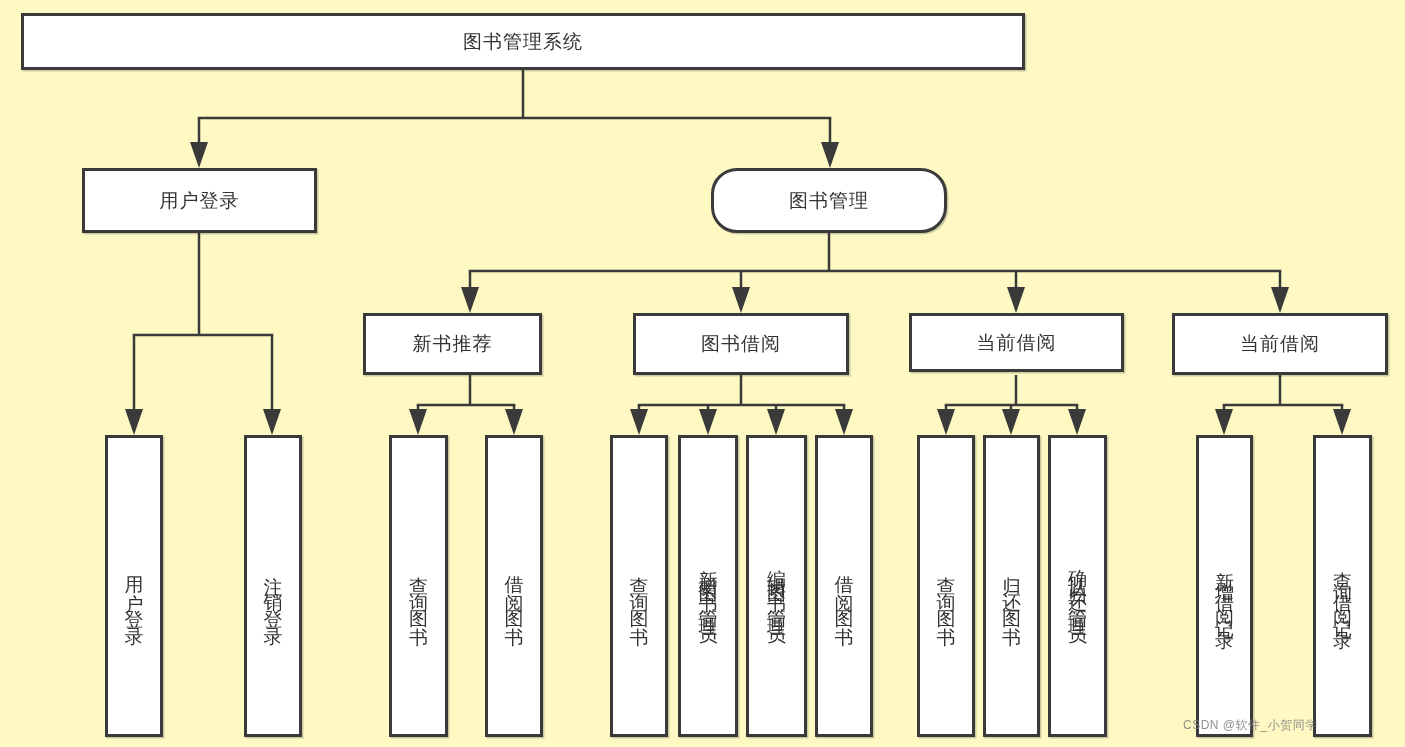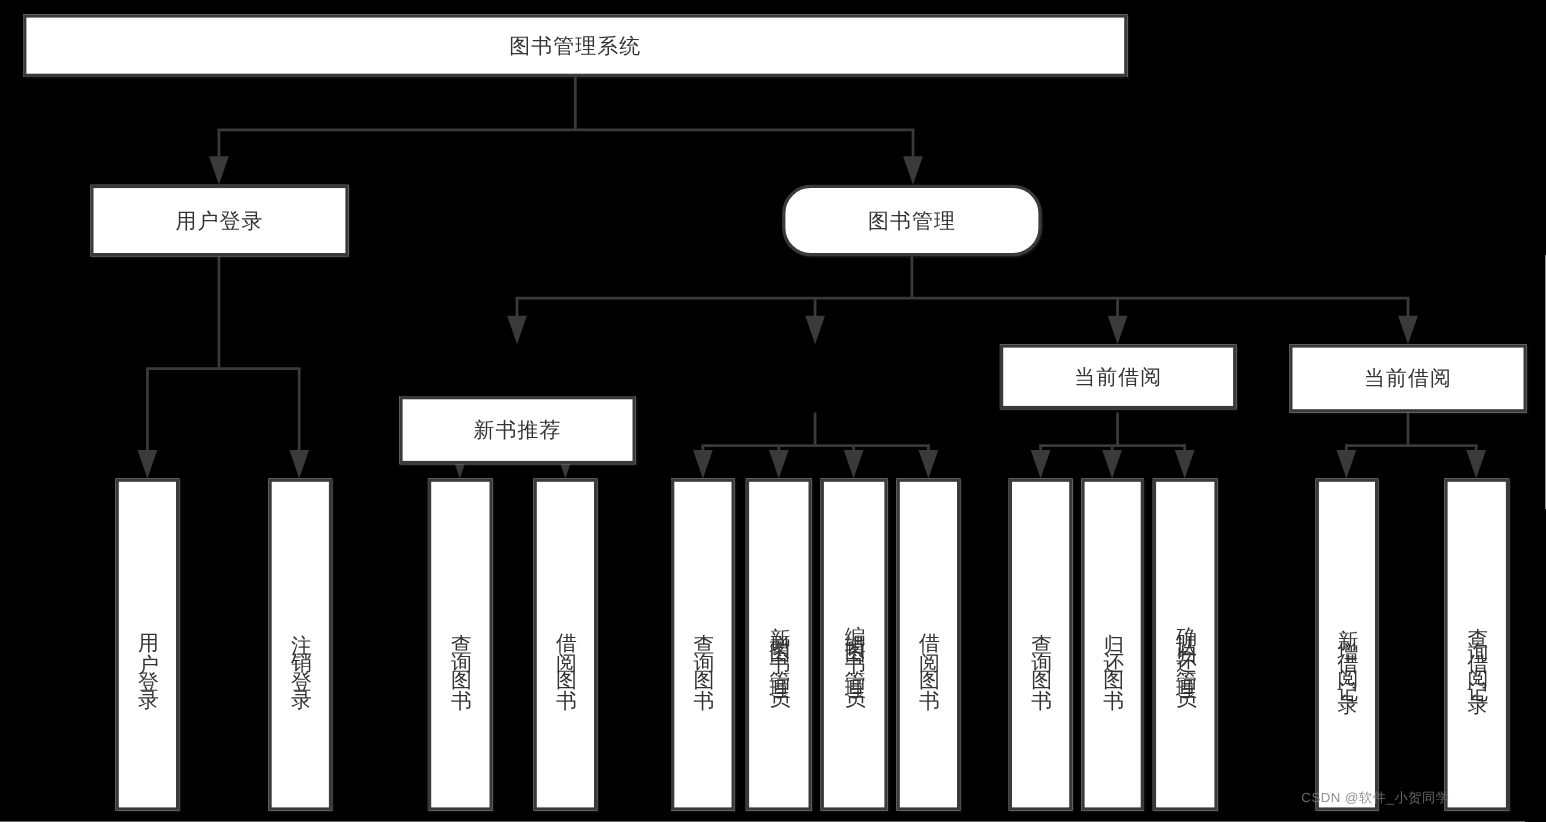--- a/index.html
+++ b/index.html
@@ -7,21 +7,21 @@
     padding: 0;
     background: #ffffff;
     font-family: "Liberation Sans", "DejaVu Sans", sans-serif;
   }
   * { box-sizing: border-box; }
 
   .canvas {
     position: relative;
     width: 1405px;
     height: 747px;
-    background: #000000;
+    background: #fef9c3;
     overflow: hidden;
     color: #333333;
   }
 
   svg.connectors {
     position: absolute;
     left: 0; top: 0;
     width: 1405px;
     height: 747px;
     z-index: 1;
@@ -50,21 +50,21 @@
     white-space: nowrap;
   }
   .vtext.sp4 { letter-spacing: 17px; margin-bottom: -17px; }
   .vtext.sp6 { letter-spacing: 12px; margin-bottom: -12px; }
   .vtext.sp9 { letter-spacing: 8px;  margin-bottom: -8px; }
 
   
   #root-box      { left: 21px;   top: 13px;  width: 1004px; height: 57px; }
   #user-login    { left: 82px;   top: 168px; width: 235px;  height: 65px; }
   #book-mgmt     { left: 711px;  top: 168px; width: 236px;  height: 65px; border-radius: 26px; }
-  #new-rec       { left: 363px;  top: 313px; width: 215px;  height: 62px; margin-top: 47px; }
+  #new-rec       { left: 363px;  top: 313px; width: 179px;  height: 62px; }
   #book-borrow   { left: 633px;  top: 313px; width: 216px;  height: 62px; }
   #cur-borrow    { left: 909px;  top: 313px; width: 215px;  height: 59px; }
   #borrow-rec    { left: 1172px; top: 313px; width: 216px;  height: 62px; }
 
   
   .leaf { top: 435px; height: 302px; }
   #leaf-login     { left: 105px;  width: 58px; }
   #leaf-logout    { left: 244px;  width: 58px; }
   #leaf-nr-query  { left: 389px;  width: 59px; }
   #leaf-nr-borrow { left: 485px;  width: 58px; }
@@ -167,20 +167,23 @@
   <div class="node" id="user-login">
     <span>用户登录</span>
   </div>
   <div class="node" id="book-mgmt">
     <span>图书管理</span>
   </div>
 
   <div class="node" id="new-rec">
     <span>新书推荐</span>
   </div>
+  <div class="node" id="book-borrow">
+    <span>图书借阅</span>
+  </div>
   <div class="node" id="cur-borrow">
     <span>当前借阅</span>
   </div>
   <div class="node" id="borrow-rec">
     <span>当前借阅</span>
   </div>
 
   <div class="node leaf" id="leaf-login">
     <span class="vtext sp4">用户登录</span>
   </div>

